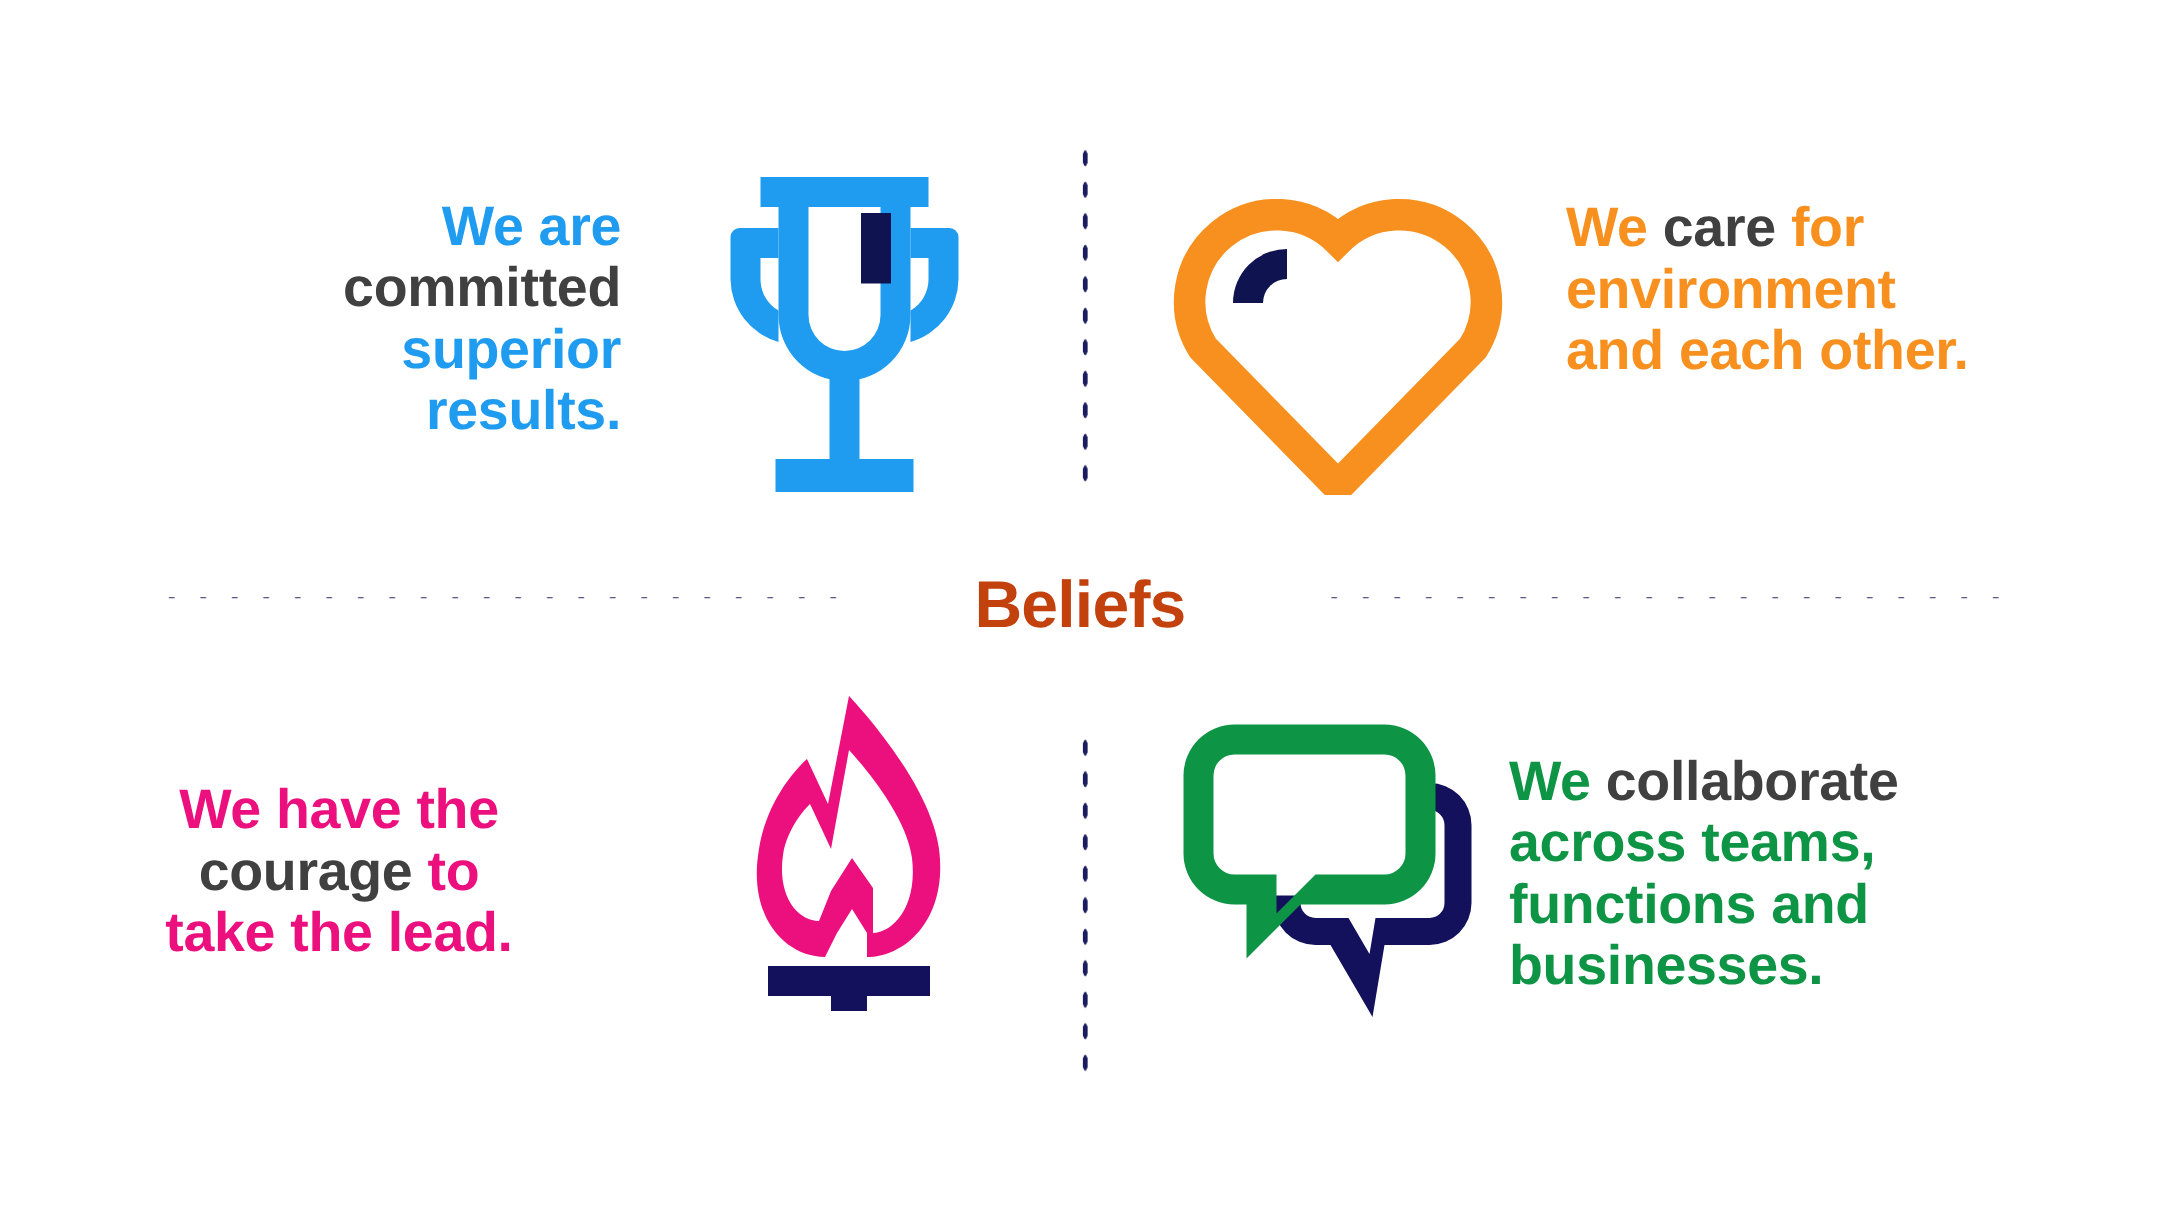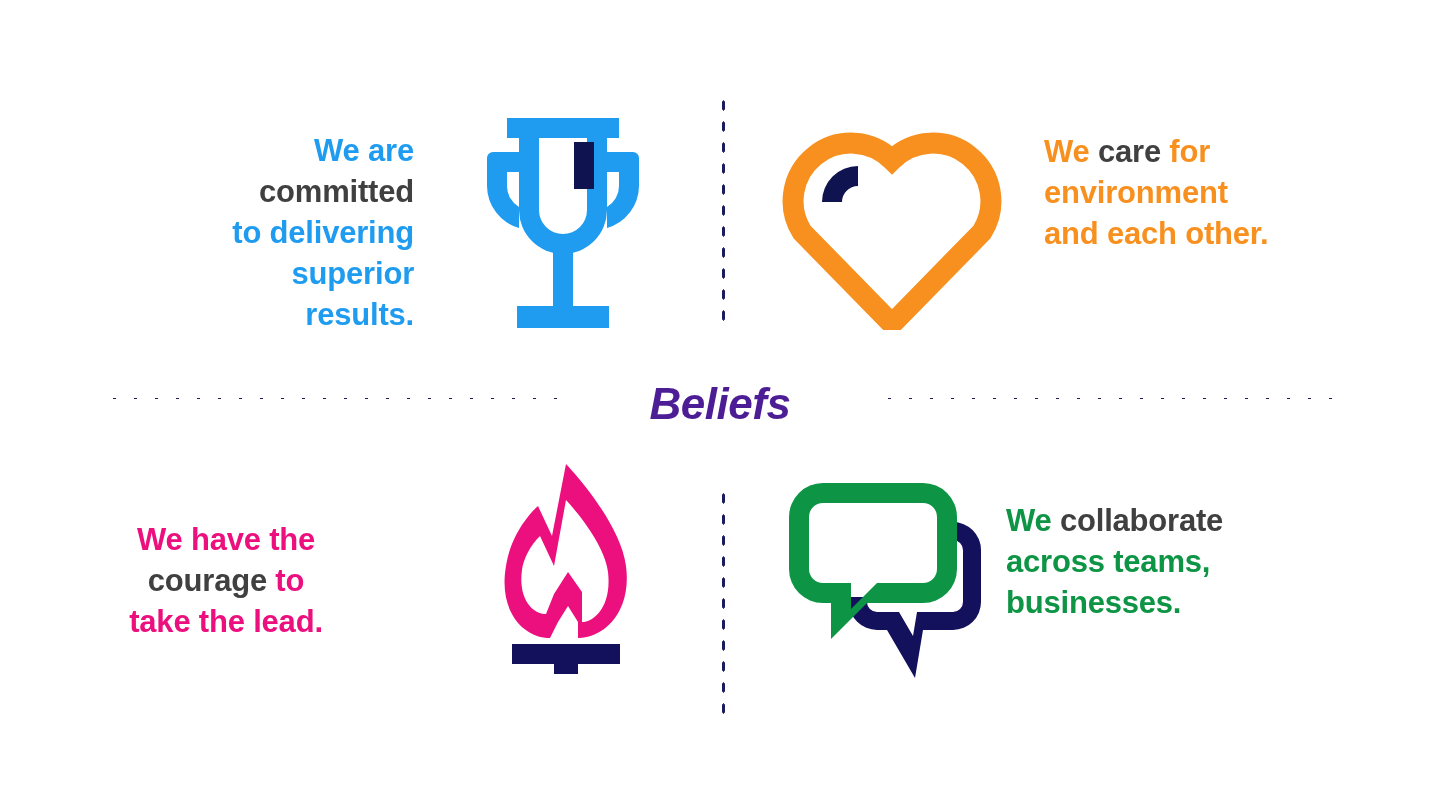--- a/index.html
+++ b/index.html
@@ -18,21 +18,21 @@
     width: 1440px;
     height: 810px;
     background: #ffffff;
     overflow: hidden;
   }
 
   
   .belief-text {
     position: absolute;
     font-weight: bold;
-    font-size: 31px;
+    font-size: 37px;
     line-height: 41px;
     letter-spacing: -0.2px;
   }
   .belief-text .em {
     color: #404040;
   }
 
   #q-tl-text {
     right: 1026px;           
     top: 130px;
@@ -64,24 +64,23 @@
 
   
   #beliefs-title {
     position: absolute;
     left: 0;
     right: 0;
     top: 378px;
     text-align: center;
     font-size: 44px;
     font-weight: bold;
-    color: #4c1d95;
+    color: #c2410c;
     letter-spacing: -0.5px;
     line-height: 52px;
-    font-style: italic;
   }
 
   
   .dotted-h {
     position: absolute;
     height: 7px;
     background-image: radial-gradient(#1b1c5e 0 1.6px, transparent 1.9px);
     background-size: 21px 7px;
     background-position: 0 center;
     background-repeat: repeat-x;
@@ -114,21 +113,20 @@
   <div class="dotted-h" id="divider-left"></div>
   <div class="dotted-h" id="divider-right"></div>
   <div class="dotted-v" id="divider-top"></div>
   <div class="dotted-v" id="divider-bottom"></div>
 
   <div id="beliefs-title">Beliefs</div>
 
   <div class="belief-text" id="q-tl-text">
       <div><span>We are</span></div>
       <div><span class="em">committed</span></div>
-      <div><span>to delivering</span></div>
       <div><span>superior</span></div>
       <div><span>results.</span></div>
     </div>
 
   <div class="icon-box" id="icon-trophy">
     <svg viewBox="0 0 164 212" width="164" height="212" xmlns="http://www.w3.org/2000/svg">
       <g fill="#1f9cf0">
 
         <rect x="26" y="0" width="112" height="20"></rect>
 
@@ -239,16 +237,17 @@
                  h28 v26 l26 -26
                  h46 a14 14 0 0 0 14 -14
                  v-52 a14 14 0 0 0 -14 -14 Z" fill="#0d9444" fill-rule="evenodd"></path>
       </g>
     </svg>
   </div>
 
   <div class="belief-text" id="q-br-text">
       <div><span>We </span><span class="em">collaborate</span></div>
       <div><span>across teams,</span></div>
+      <div><span>functions and</span></div>
       <div><span>businesses.</span></div>
     </div>
 
 </div>
 
 </body></html>

